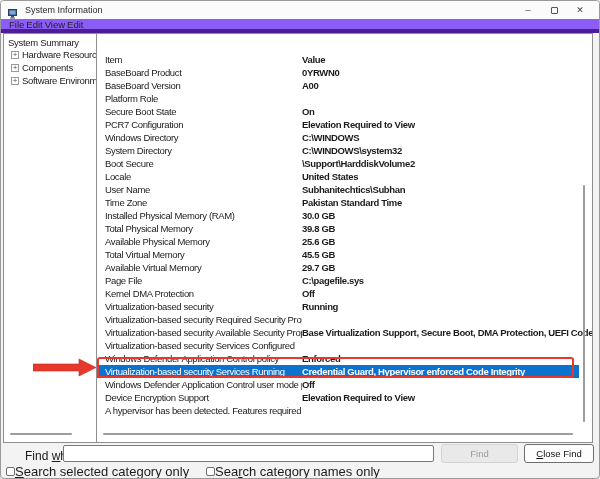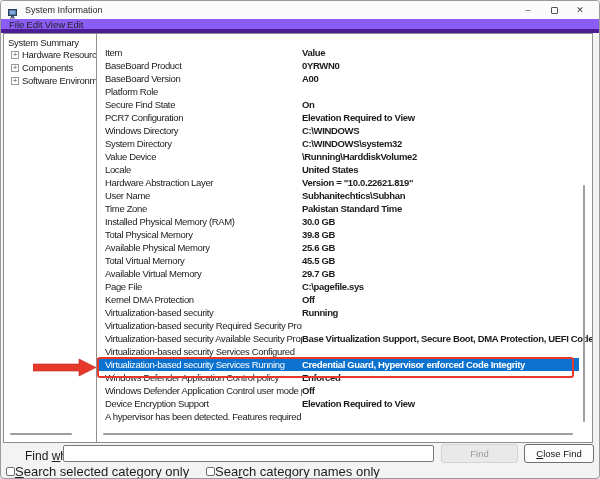--- a/index.html
+++ b/index.html
@@ -42,21 +42,21 @@
     flex:none; width:8px; height:8px; border:1px solid #9a9a9a; background:#fff;
     font-size:8px; line-height:6px; text-align:center; color:#555; letter-spacing:0;
   }
   .hscroll-thumb { position:absolute; height:2px; background:#9d9d9d; border-radius:1px; }
   
   .table-panel {
     position:absolute; left:95px; top:32px; width:497px; height:410px;
     background:#fff; border:1px solid #8f8f8f; overflow:hidden;
     font-size:9.5px; letter-spacing:-0.35px; color:#1b1b1b;
   }
-  .table-body { padding-top:12px; }
+  .table-body { padding-top:19px; }
   .trow { display:flex; align-items:center; height:13px; }
   .ti { flex:none; width:205px; padding-left:8px; white-space:nowrap; overflow:hidden; }
   .tv { flex:1; white-space:nowrap; overflow:hidden;font-weight:bold; }
   .trow.hl { background:#0c72d0; color:#fff; margin-right:13px; }
   .vscroll-thumb { position:absolute; right:7px; top:151px; width:2px; height:237px;
                    background:#9d9d9d; border-radius:1px; }
   
   .anno-box {
     position:absolute; left:96px; top:356px; width:477px; height:21px;
     border:2px solid #e6392c; border-radius:3px; pointer-events:none; z-index:5;
@@ -142,48 +142,44 @@
             <span class="tv">0YRWN0</span>
           </div>
           <div class="trow">
             <span class="ti">BaseBoard Version</span>
             <span class="tv">A00</span>
           </div>
           <div class="trow">
             <span class="ti">Platform Role</span>
           </div>
           <div class="trow">
-            <span class="ti">Secure Find State</span>
+            <span class="ti">Secure Boot State</span>
             <span class="tv">On</span>
           </div>
           <div class="trow">
             <span class="ti">PCR7 Configuration</span>
             <span class="tv">Elevation Required to View</span>
           </div>
           <div class="trow">
             <span class="ti">Windows Directory</span>
             <span class="tv">C:\WINDOWS</span>
           </div>
           <div class="trow">
             <span class="ti">System Directory</span>
             <span class="tv">C:\WINDOWS\system32</span>
           </div>
           <div class="trow">
-            <span class="ti">Value Device</span>
-            <span class="tv">\Running\HarddiskVolume2</span>
+            <span class="ti">Boot Secure</span>
+            <span class="tv">\Support\HarddiskVolume2</span>
           </div>
           <div class="trow">
             <span class="ti">Locale</span>
             <span class="tv">United States</span>
           </div>
           <div class="trow">
-            <span class="ti">Hardware Abstraction Layer</span>
-            <span class="tv">Version = "10.0.22621.819"</span>
-          </div>
-          <div class="trow">
             <span class="ti">User Name</span>
             <span class="tv">Subhanitechtics\Subhan</span>
           </div>
           <div class="trow">
             <span class="ti">Time Zone</span>
             <span class="tv">Pakistan Standard Time</span>
           </div>
           <div class="trow">
             <span class="ti">Installed Physical Memory (RAM)</span>
             <span class="tv">30.0 GB</span>
@@ -220,28 +216,28 @@
             <span class="ti">Virtualization-based security Required Security Properti...</span>
             <span class="tv"></span>
           </div>
           <div class="trow">
             <span class="ti">Virtualization-based security Available Security Properties</span>
             <span class="tv">Base Virtualization Support, Secure Boot, DMA Protection, UEFI Code Readonly</span>
           </div>
           <div class="trow">
             <span class="ti">Virtualization-based security Services Configured</span>
             <span class="tv"></span>
+          </div>
+          <div class="trow">
+            <span class="ti">Windows Defender Application Control policy</span>
+            <span class="tv">Enforced</span>
           </div>
           <div class="trow hl">
             <span class="ti">Virtualization-based security Services Running</span>
             <span class="tv">Credential Guard, Hypervisor enforced Code Integrity</span>
-          </div>
-          <div class="trow">
-            <span class="ti">Windows Defender Application Control policy</span>
-            <span class="tv">Enforced</span>
           </div>
           <div class="trow">
             <span class="ti">Windows Defender Application Control user mode policy</span>
             <span class="tv">Off</span>
           </div>
           <div class="trow">
             <span class="ti">Device Encryption Support</span>
             <span class="tv">Elevation Required to View</span>
           </div>
           <div class="trow">

